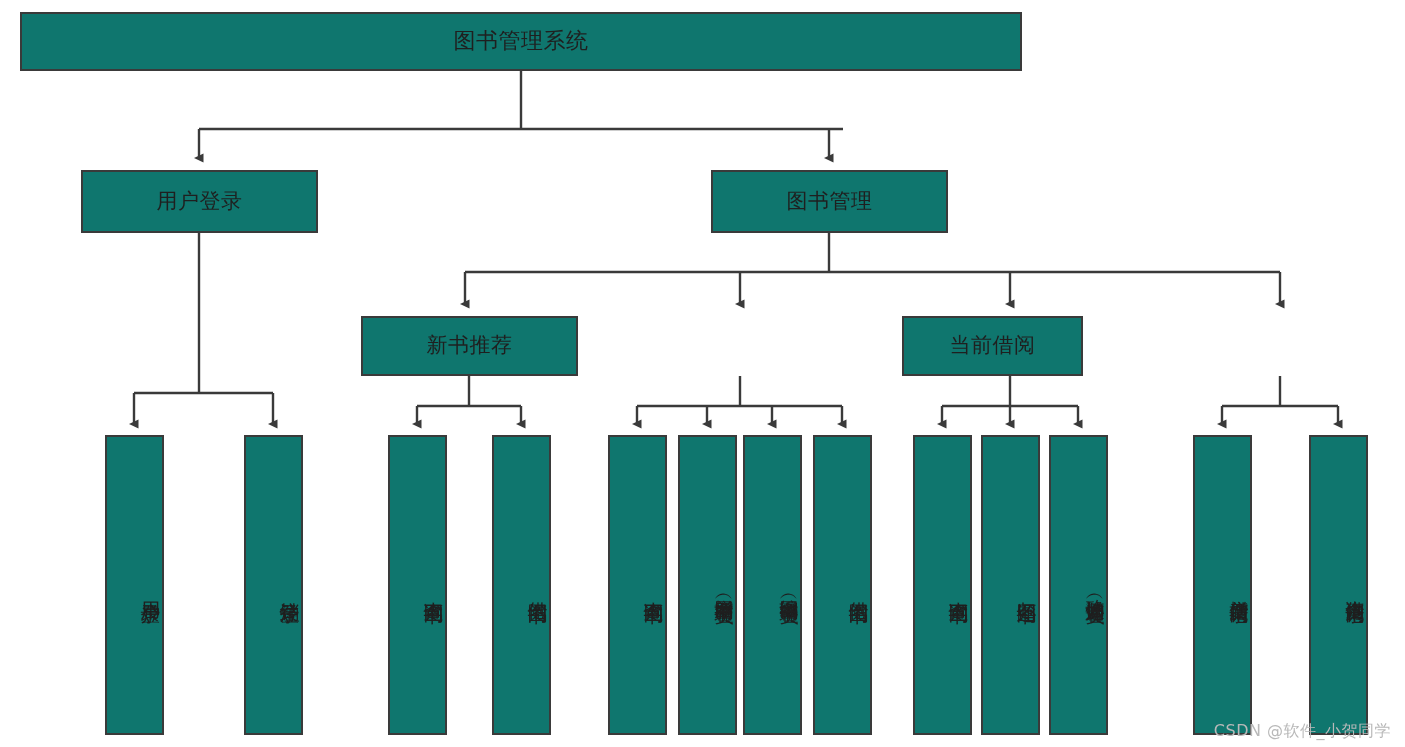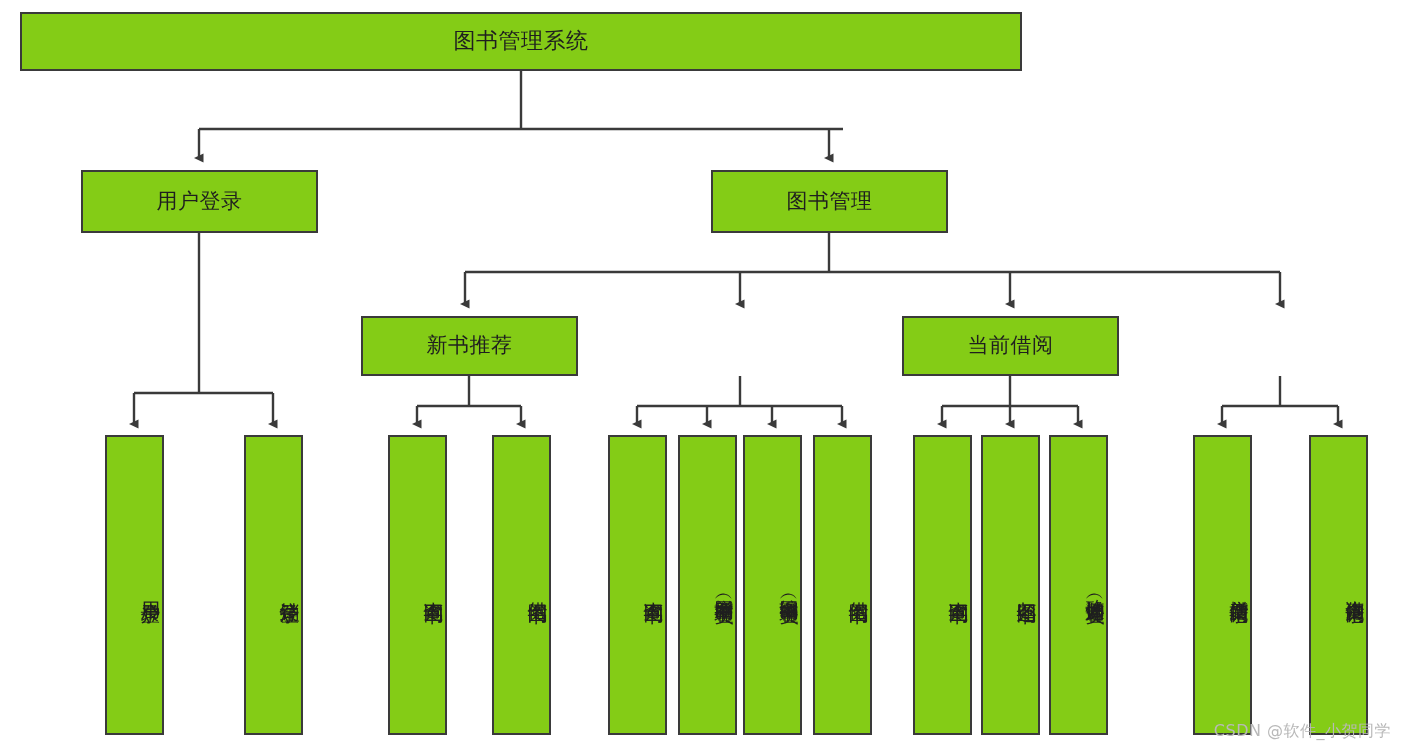--- a/index.html
+++ b/index.html
@@ -25,21 +25,21 @@
     position: absolute;
     left: 0;
     top: 0;
     width: 1405px;
     height: 747px;
     pointer-events: none;
   }
   .node {
     position: absolute;
     box-sizing: border-box;
-    background: #84cc16;
+    background: #0f766e;
     border: 2px solid #3a3a3a;
     display: flex;
     align-items: center;
     justify-content: center;
     color: #1f1f1f;
     line-height: 1.12;
     text-align: center;
   }
   .node.h {
     font-size: 21px;
@@ -131,21 +131,21 @@
       <path d="M1338,406 L1338,424" marker-end="url(#arrow)"></path>
     </g>
   </svg>
 
   <div class="node h root" style="left:20px; top:12px; width:1002px; height:59px;">图书管理系统</div>
 
   <div class="node h" style="left:81px; top:170px; width:237px; height:63px;">用户登录</div>
   <div class="node h" style="left:711px; top:170px; width:237px; height:63px;">图书管理</div>
 
   <div class="node h" style="left:361px; top:316px; width:217px; height:60px;">新书推荐</div>
-  <div class="node h" style="left:902px; top:316px; width:217px; height:60px;">当前借阅</div>
+  <div class="node h" style="left:902px; top:316px; width:181px; height:60px;">当前借阅</div>
 
   <div class="node v" style="left:105px; top:435px; width:59px; height:300px;">
     <span class="vlabel">用户登录</span>
   </div>
   <div class="node v" style="left:244px; top:435px; width:59px; height:300px;">
     <span class="vlabel">注销登录</span>
   </div>
 
   <div class="node v" style="left:388px; top:435px; width:59px; height:300px;">
     <span class="vlabel">查询图书</span>

